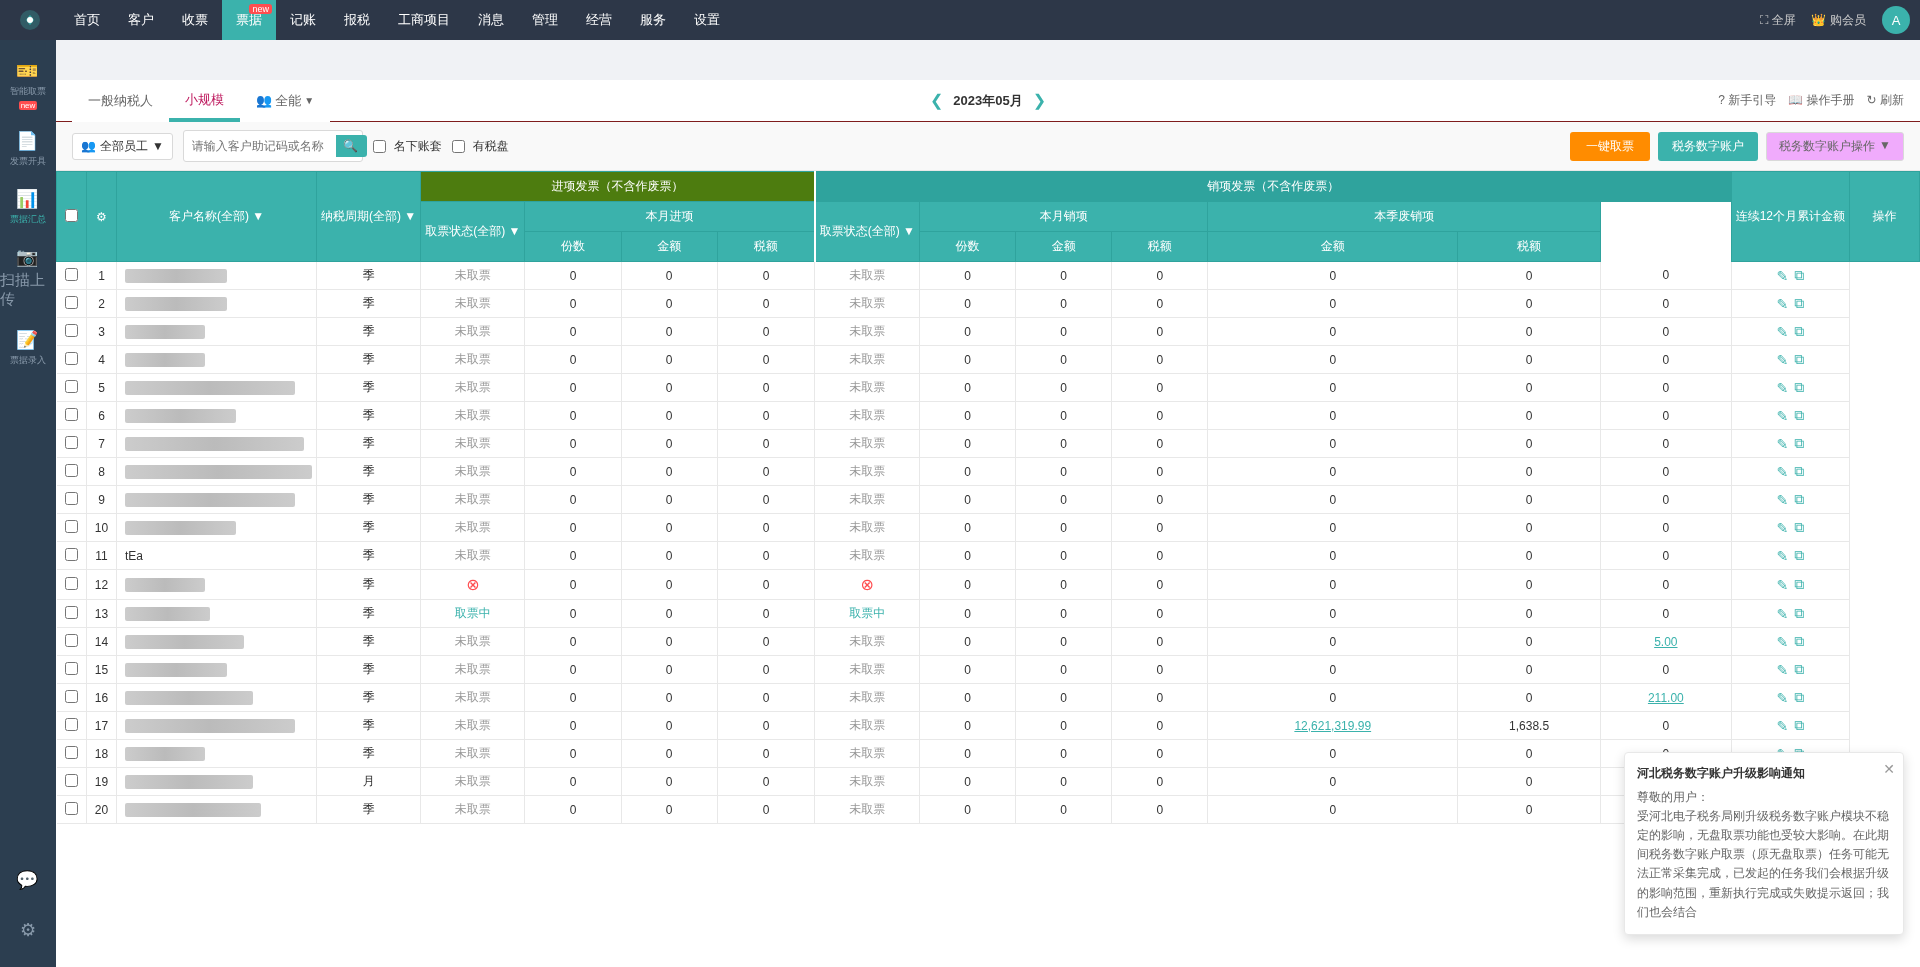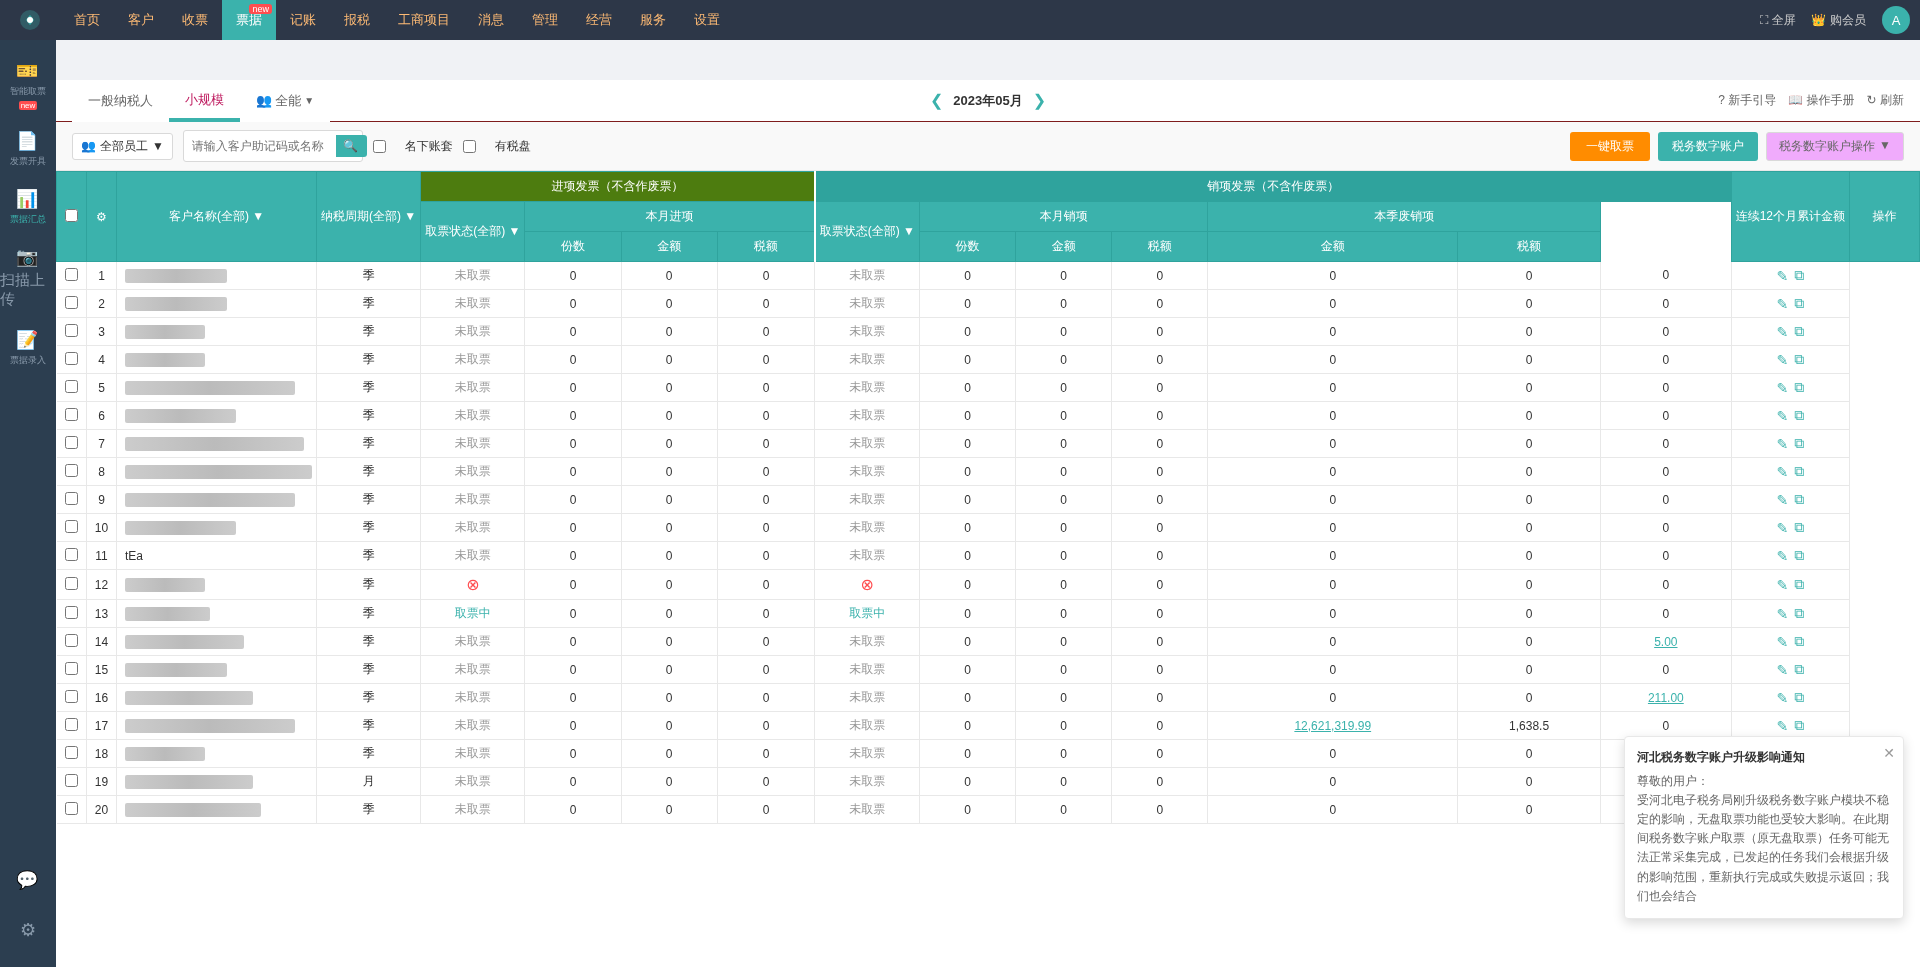--- a/index.html
+++ b/index.html
@@ -3,21 +3,21 @@
   <meta charset="utf-8">
   <style>
     * { box-sizing: border-box; margin: 0; padding: 0; }
     body { font-family: "Microsoft YaHei", "PingFang SC", sans-serif; font-size: 12px; background: #f0f2f5; color: #333; overflow: hidden; }
 
     
     .top-nav { display: flex; align-items: center; background: #2d3748; height: 40px; padding: 0 10px; color: #fff; }
     .top-nav .logo { width: 40px; height: 40px; display: flex; align-items: center; justify-content: center; }
     .top-nav .logo svg { width: 24px; height: 24px; }
     .top-nav .nav-items { display: flex; align-items: center; flex: 1; margin-left: 10px; }
-    .top-nav .nav-item { padding: 0 14px; height: 40px; display: flex; align-items: center; color: #fdba74; cursor: pointer; font-size: 13px; position: relative; }
+    .top-nav .nav-item { padding: 0 14px; height: 40px; display: flex; align-items: center; color: #ffffff; cursor: pointer; font-size: 13px; position: relative; }
     .top-nav .nav-item.active { background: #3bb2ac; color: #fff; }
     .top-nav .nav-item .badge-new { position: absolute; top: 4px; right: 4px; background: #ff4d4f; color: #fff; font-size: 9px; padding: 0 3px; border-radius: 3px; }
     .top-nav .nav-right { display: flex; align-items: center; gap: 16px; color: #ccc; font-size: 12px; }
     .top-nav .nav-right span { cursor: pointer; display: flex; align-items: center; gap: 3px; }
     .avatar { width: 28px; height: 28px; border-radius: 50%; background: #3bb2ac; display: flex; align-items: center; justify-content: center; color: #fff; font-size: 13px; cursor: pointer; }
 
     
     .sidebar { position: fixed; left: 0; top: 40px; width: 56px; height: calc(100vh - 40px); background: #2c3e50; display: flex; flex-direction: column; align-items: center; padding-top: 10px; z-index: 100; }
     .sidebar-item { display: flex; flex-direction: column; align-items: center; padding: 10px 0; width: 100%; cursor: pointer; color: #8899aa; font-size: 10px; gap: 3px; }
     .sidebar-item.active { color: #3bb2ac; }
@@ -41,36 +41,36 @@
     .date-nav { display: flex; align-items: center; position: absolute; left: 50%; transform: translateX(-50%); gap: 10px; }
     .date-nav-btn { cursor: pointer; color: #3bb2ac; font-size: 16px; background: none; border: none; }
     .date-nav-label { font-size: 13px; font-weight: bold; }
 
     
     .filter-bar { background: #f9f9f9; padding: 8px 16px; display: flex; align-items: center; gap: 10px; border-bottom: 1px solid #e8e8e8; position: relative; }
     .select-box { border: 1px solid #d9d9d9; border-radius: 3px; padding: 4px 8px; font-size: 12px; background: #fff; display: flex; align-items: center; gap: 4px; cursor: pointer; }
     .search-box { border: 1px solid #d9d9d9; border-radius: 3px; padding: 4px 8px; font-size: 12px; background: #fff; display: flex; align-items: center; gap: 4px; width: 180px; }
     .search-box input { border: none; outline: none; font-size: 12px; width: 100%; }
     .search-btn { background: #3bb2ac; color: #fff; border: none; padding: 4px 8px; cursor: pointer; border-radius: 0 3px 3px 0; font-size: 12px; }
-    .checkbox-item { display: flex; align-items: center; gap: 19px; font-size: 12px; cursor: pointer; }
+    .checkbox-item { display: flex; align-items: center; gap: 8px; font-size: 12px; cursor: pointer; }
 
     
     .table-container { flex: 1; overflow-y: auto; overflow-x: hidden; background: #fff; }
     .data-table { width: 100%; border-collapse: collapse; font-size: 12px; }
     .data-table th { background: #3bb2ac; color: #fff; text-align: center; padding: 6px 4px; border: 1px solid #2fa39d; white-space: nowrap; font-weight: normal; }
     .data-table th.group-header { font-size: 12px; }
     .data-table td { text-align: center; padding: 5px 4px; border-bottom: 1px solid #e8e8e8; border-right: 1px solid #e8e8e8; white-space: nowrap; color: #333; }
     .status-unset { color: #999; }
     .status-fetching { color: #3bb2ac; }
     .action-icons { display: flex; align-items: center; justify-content: center; gap: 6px; }
     .action-icon { cursor: pointer; color: #3bb2ac; font-size: 14px; }
     .row-num { color: #999; }
     
     
-    .notification-popup { position: fixed; right: 16px; bottom: 48px; width: 280px; background: #fff; border: 1px solid #e8e8e8; border-radius: 4px; box-shadow: 0 4px 12px rgba(0,0,0,0.15); padding: 12px; z-index: 200; font-size: 12px; margin-top: 20px; }
+    .notification-popup { position: fixed; right: 16px; bottom: 32px; width: 280px; background: #fff; border: 1px solid #e8e8e8; border-radius: 4px; box-shadow: 0 4px 12px rgba(0,0,0,0.15); padding: 12px; z-index: 200; font-size: 12px; margin-top: 20px; }
     .notification-title { font-weight: bold; color: #333; margin-bottom: 6px; }
     .notification-close { position: absolute; top: 8px; right: 8px; cursor: pointer; color: #999; font-size: 14px; }
     .notification-content { color: #666; line-height: 1.6; font-size: 12px; }
 
     
     .sub-header-bar { background: #fff; height: 42px; display: flex; align-items: center; padding: 0 16px; border-bottom: 1px solid #7f1d1d; position: relative; }
     .sub-header-right { margin-left: auto; display: flex; align-items: flex-end; gap: 12px; font-size: 12px; color: #666; }
     .sub-header-right span { cursor: pointer; display: flex; align-items: center; gap: 3px; }
 
     .error-icon { color: #ff4d4f; font-size: 16px; }

